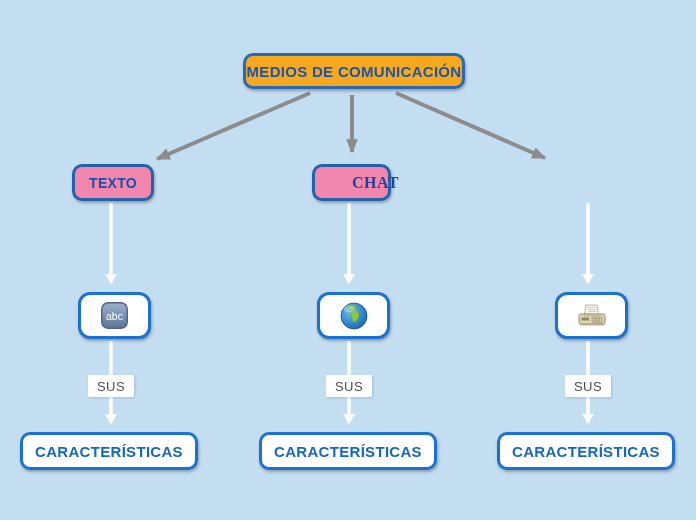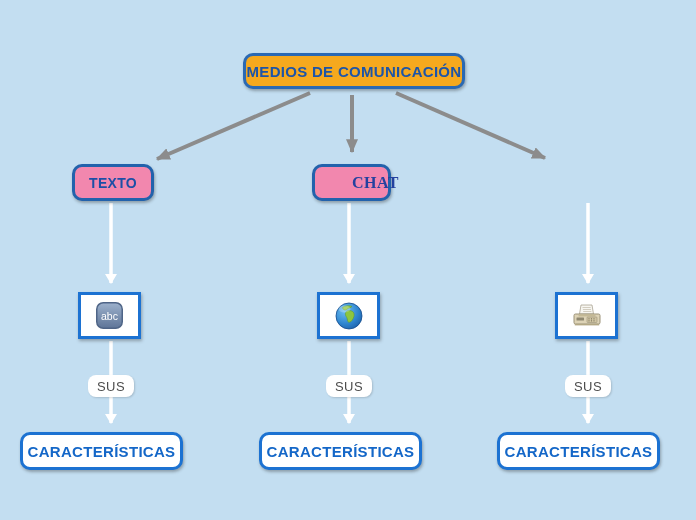--- a/index.html
+++ b/index.html
@@ -42,33 +42,33 @@
     color:var(--branch-text);font-weight:bold;font-size:14px;letter-spacing:.3px;
   }
   .branch--serif{
     font-family:"Liberation Serif",serif;font-size:16px;letter-spacing:.5px;
     color:var(--branch-serif-text);
   }
   .b1{left:72px;width:82px;}
   .b2{left:312px;width:79px;padding-left:48px;}
   .b3{left:530px;width:123px;}
   .iconbox{
-    top:292px;width:63px;height:47px;
-    background:#FFFFFF;border:3px solid var(--leaf-border);border-radius:0;
+    top:292px;width:73px;height:47px;
+    background:#FFFFFF;border:3px solid var(--leaf-border);border-radius:12px;
   }
   .i1{left:78px;} .i2{left:317px;} .i3{left:555px;}
   .sus{
     position:absolute;top:375px;width:46px;height:22px;z-index:2;
     display:flex;align-items:center;justify-content:center;
-    background:#FFFFFF;border-radius:8px;box-shadow:1px 1px 2px rgba(0,0,0,0.15);
+    background:#FFFFFF;border-radius:0;box-shadow:1px 1px 2px rgba(0,0,0,0.15);
     color:var(--sus-text);font-size:13px;letter-spacing:.5px;
   }
   .s1{left:88px;} .s2{left:326px;} .s3{left:565px;}
   .leaf{
-    top:432px;width:163px;height:38px;
+    top:432px;width:178px;height:38px;
     background:#FFFFFF;border:3px solid var(--leaf-border);border-radius:10px;
     color:var(--leaf-text);font-weight:bold;font-size:15px;letter-spacing:.3px;
   }
   .l1{left:20px;} .l2{left:259px;} .l3{left:497px;}
 </style>
 </head>
 <body>
 
 <div class="canvas">
 

